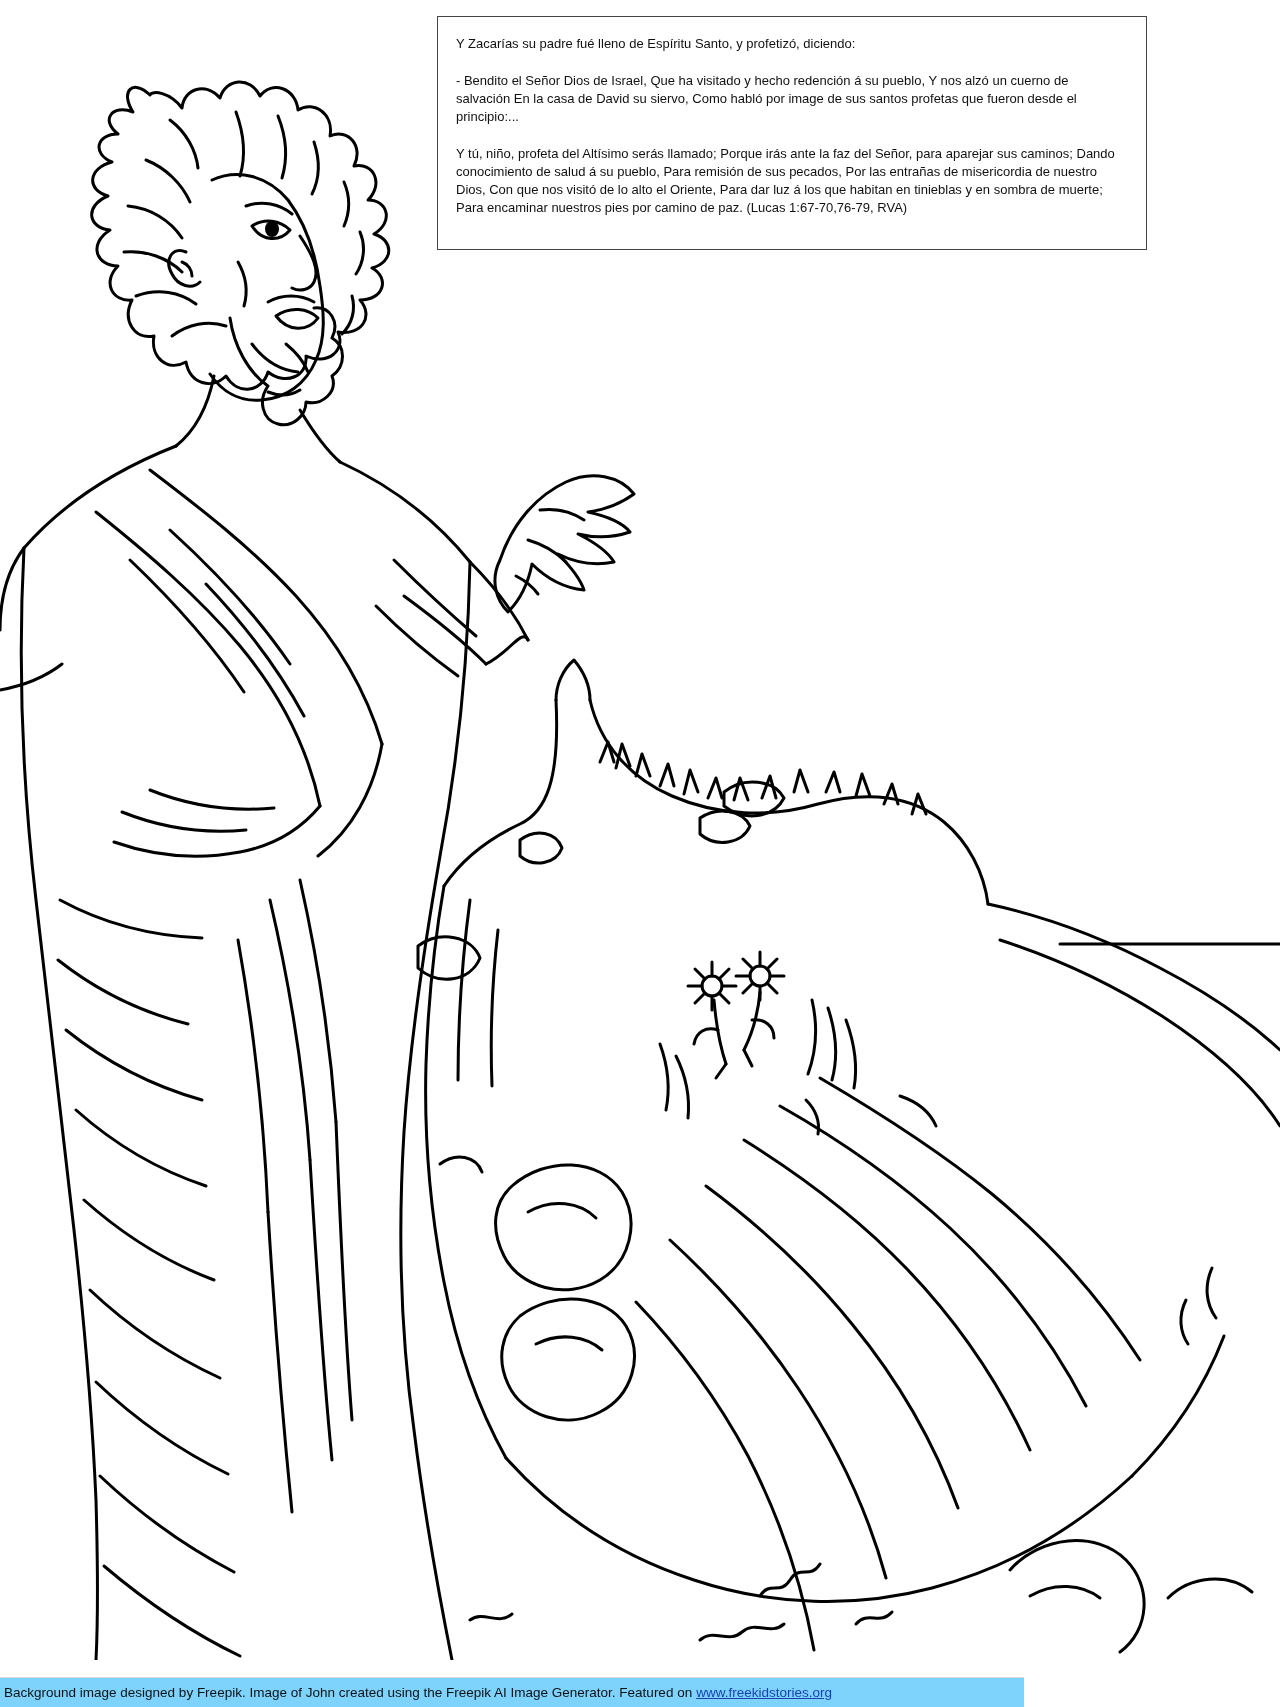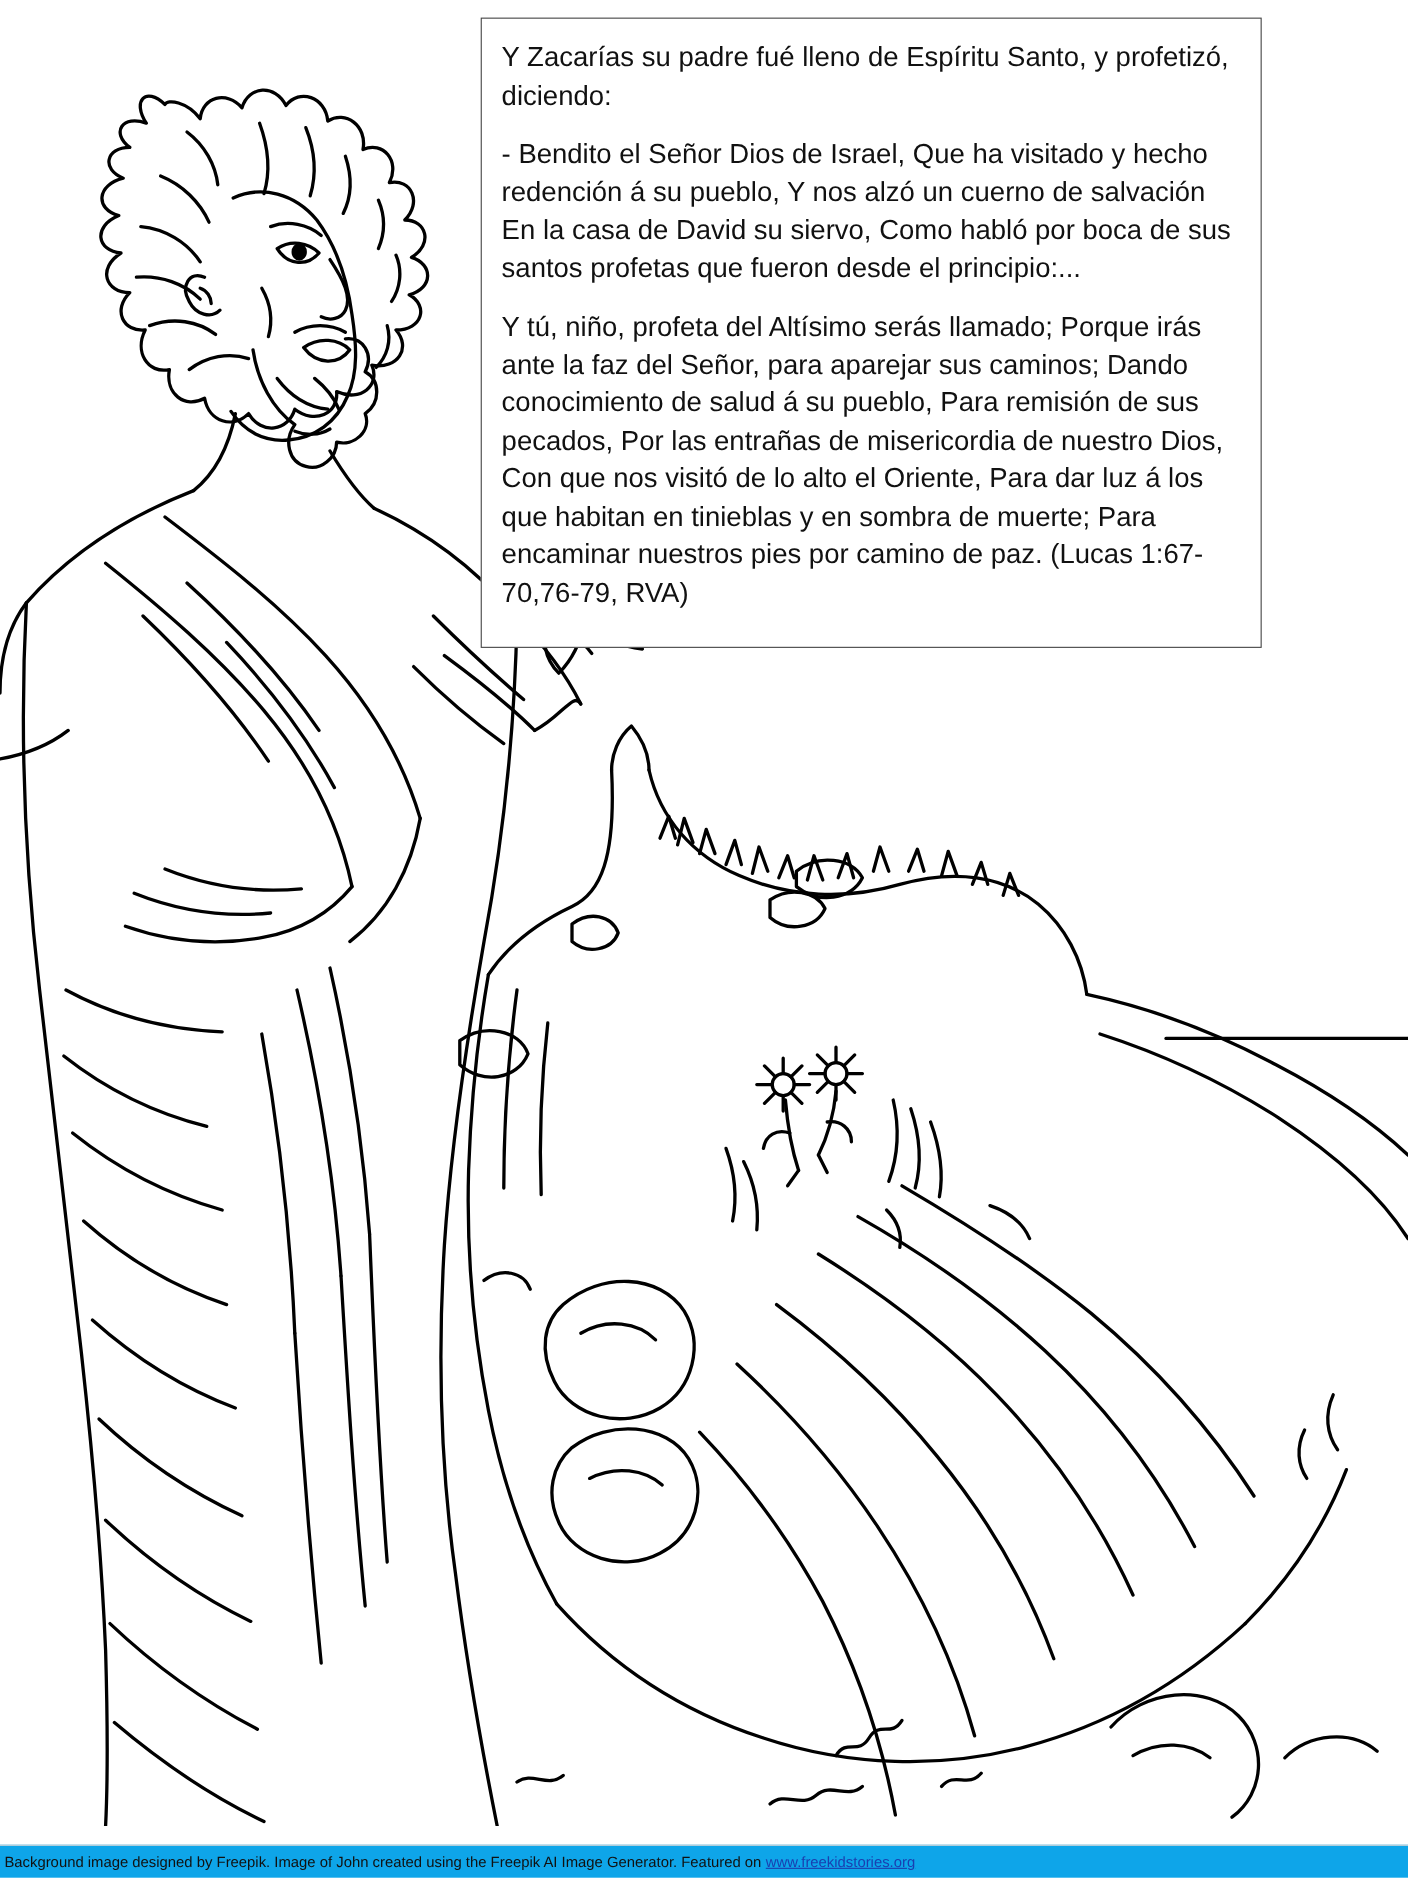--- a/index.html
+++ b/index.html
@@ -28,21 +28,21 @@
   
   #verse-box {
     position: absolute;
     left: 437px;
     top: 16px;
     width: 710px;
     box-sizing: border-box;
     border: 1px solid #444444;
     background: #ffffff;
     padding: 18px 20px 20px 18px;
-    font-size: 25px;
+    font-size: 13px;
     line-height: 1.38;
     color: #111111;
     z-index: 30;
   }
   #verse-box p {
     margin: 0 0 19px 0;
   }
   #verse-box p:last-child {
     margin-bottom: 12px;
   }
@@ -60,25 +60,25 @@
     display: block;
     width: 100%;
     height: 100%;
   }
 
   
   #credit {
     position: absolute;
     left: 0;
     bottom: 0;
-    width: 1280px;
+    width: 1024px;
     height: 30px;
     display: flex;
     align-items: center;
-    background: #0ea5e9;
+    background: #7dd3fc;
     border-top: 1px solid #d8d8d8;
     font-size: 13.5px;
     color: #111111;
     padding-left: 4px;
     box-sizing: border-box;
     z-index: 40;
   }
   #credit a {
     color: #1a3fb0;
     text-decoration: underline;
@@ -335,21 +335,21 @@
         <path d="M900 1096 c18 6 30 16 36 30"></path>
         <path d="M806 1100 c10 10 14 22 12 34"></path>
         <path d="M1212 1268 c-8 18 -6 36 4 50"></path>
         <path d="M1186 1300 c-8 16 -6 32 2 44"></path>
       </g>
     </svg>
   </div>
 
   <div id="verse-box">
     <p>Y Zacarías su padre fué lleno de Espíritu Santo, y profetizó, diciendo:</p>
-    <p>- Bendito el Señor Dios de Israel, Que ha visitado y hecho redención á su pueblo, Y nos alzó un cuerno de salvación En la casa de David su siervo, Como habló por boca de sus santos profetas que fueron desde el principio:...</p>
+    <p>- Bendito el Señor Dios de Israel, Que ha visitado y hecho redención á su pueblo, Y nos alzó un cuerno de salvación En la casa de David su siervo, Como habló por image de sus santos profetas que fueron desde el principio:...</p>
     <p>Y tú, niño, profeta del Altísimo serás llamado; Porque irás ante la faz del Señor, para aparejar sus caminos; Dando conocimiento de salud á su pueblo, Para remisión de sus pecados, Por las entrañas de misericordia de nuestro Dios, Con que nos visitó de lo alto el Oriente, Para dar luz á los que habitan en tinieblas y en sombra de muerte; Para encaminar nuestros pies por camino de paz. (Lucas 1:67-70,76-79, RVA)</p>
   </div>
 
   <div id="credit">
     <span id="credit-text">Background image designed by Freepik. Image of John created using the Freepik AI Image Generator. Featured on</span>
     <a href="#">www.freekidstories.org</a>
   </div>
 
 </div>
 

